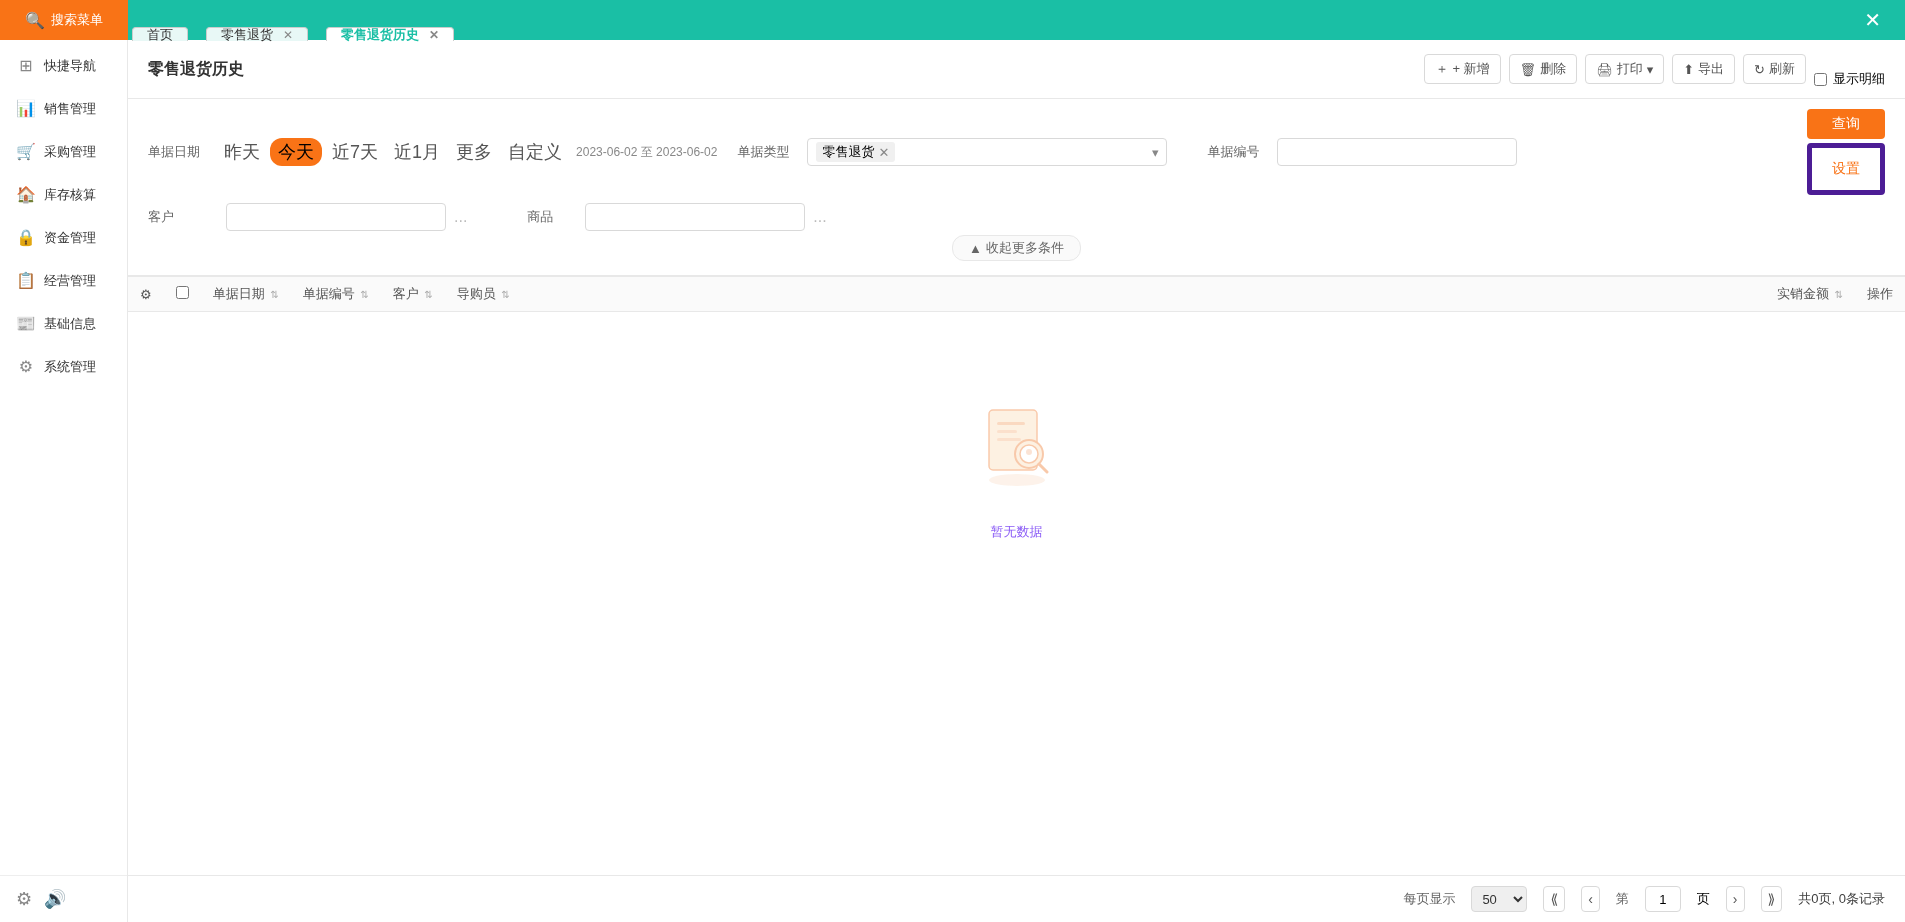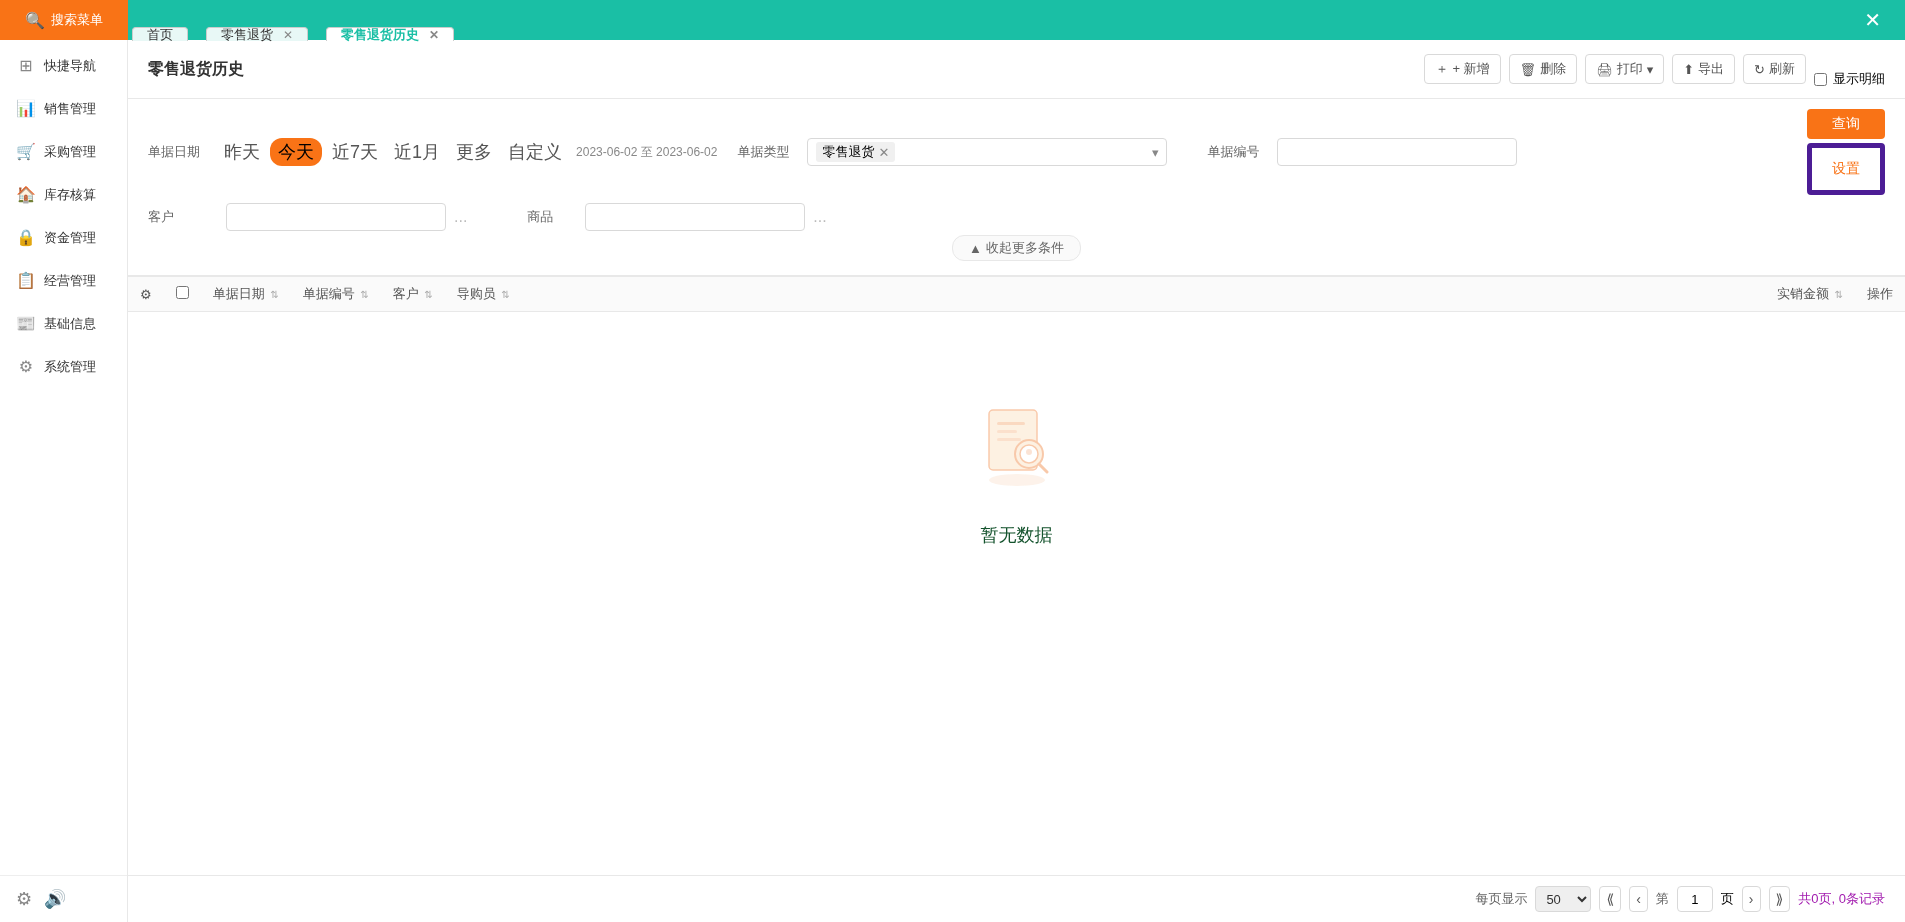--- a/index.html
+++ b/index.html
@@ -110,42 +110,42 @@
       background: #fafafa; border-bottom: 1px solid #e8e8e8; border-top: 1px solid #e8e8e8;
       padding: 8px 12px; color: #555; font-weight: normal; text-align: left;
       white-space: nowrap; position: relative;
     }
     .data-table th .sort-icons { font-size: 10px; color: #aaa; margin-left: 2px; }
     .data-table td { padding: 8px 12px; border-bottom: 1px solid #f0f0f0; color: #333; }
     .th-settings { width: 40px; text-align: center; }
     .th-check { width: 36px; text-align: center; }
     .empty-state { display: flex; flex-direction: column; align-items: center; justify-content: center; padding: 80px 0; }
     .empty-icon { font-size: 80px; margin-bottom: 12px; opacity: 0.6; }
-    .empty-text { color: #14532d; font-size: 18px; }
+    .empty-text { color: #8b5cf6; font-size: 13px; }
 
     
     .pagination-bar {
       background: white; border-top: 1px solid #e8e8e8; padding: 10px 20px;
-      display: flex; align-items: center; justify-content: flex-end; gap: 8px; min-height: 44px;
+      display: flex; align-items: center; justify-content: flex-end; gap: 16px; min-height: 44px;
     }
     .page-size-label { color: #666; }
     .page-size-select {
       border: 1px solid #d9d9d9; border-radius: 4px; padding: 2px 6px; height: 26px;
       outline: none; color: #333;
     }
     .page-nav-btn {
       border: 1px solid #d9d9d9; border-radius: 4px; background: white;
       padding: 2px 6px; cursor: pointer; color: #555; font-size: 14px; height: 26px;
     }
     .page-nav-btn:disabled { color: #ccc; cursor: default; }
     .page-num-input {
       border: 1px solid #d9d9d9; border-radius: 4px; width: 36px; height: 26px;
       text-align: center; outline: none;
     }
-    .page-total { color: #a21caf; }
+    .page-total { color: #404040; }
     .query-btn {
       background: #f97316; color: white; border: none; border-radius: 4px;
       padding: 6px 20px; cursor: pointer; font-size: 14px;
     }
     .settings-btn {
       background: white; color: #f97316; border: 5px solid #4c1d95; border-radius: 4px;
       padding: 12px 20px; cursor: pointer; font-size: 14px;
     }
     .btn-group-right { display: flex; flex-direction: column; gap: 4px; }
 

